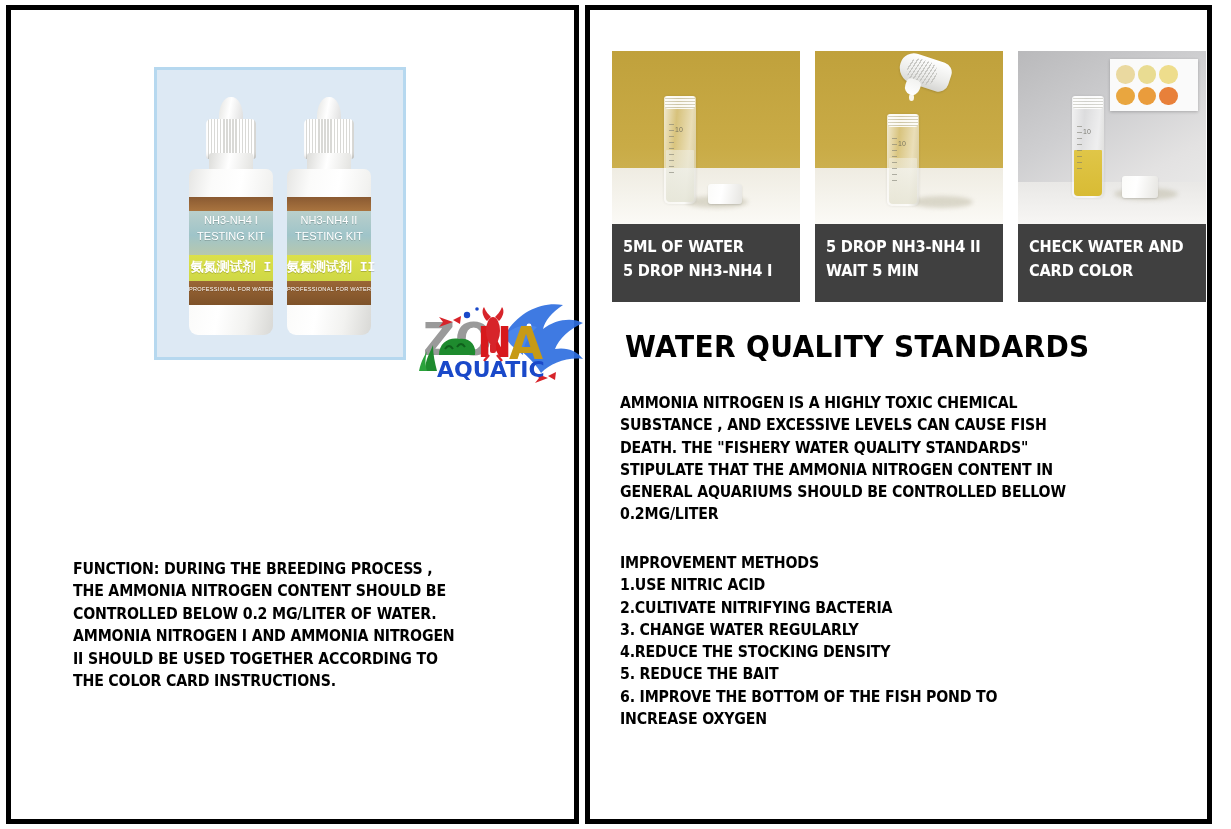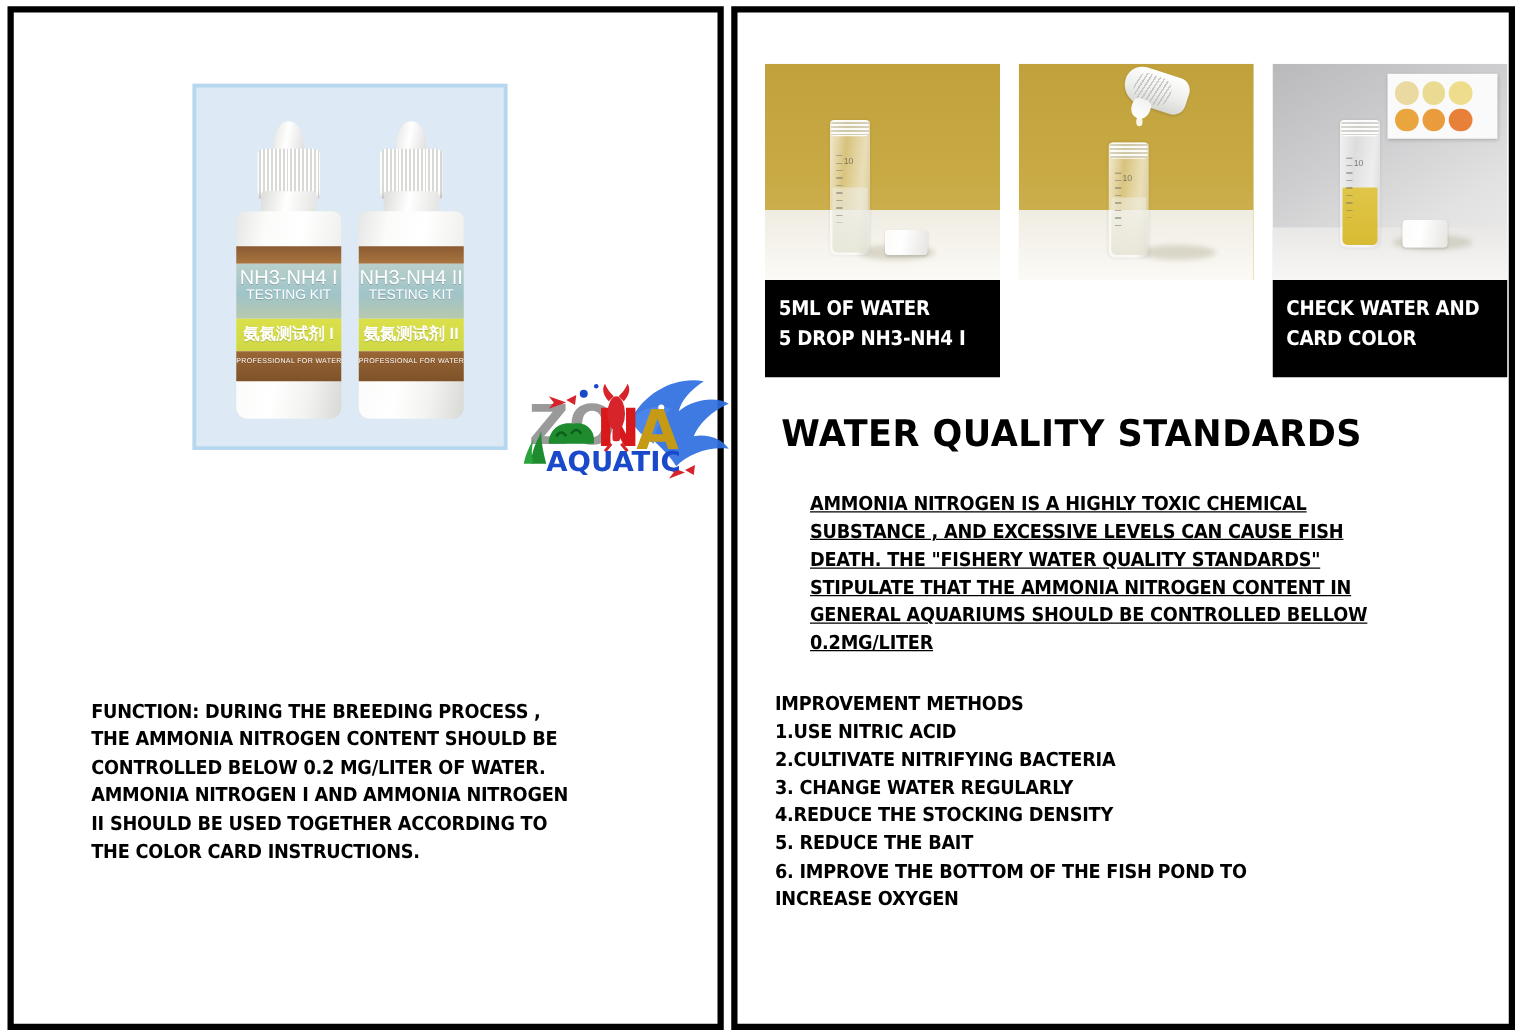--- a/index.html
+++ b/index.html
@@ -69,24 +69,24 @@
   .lbl{position:absolute;left:0;width:84px;}
   .lbl-brown-top{top:28px;height:14px;background:linear-gradient(180deg,#8a5a32,#a9743f);}
   .lbl-teal{top:42px;height:44px;background:linear-gradient(180deg,#b9cfcb,#9fc4c9 55%,#b7c8ae);}
   .lbl-yellow{top:86px;height:26px;background:linear-gradient(180deg,#dbe04a,#cfd845);}
   .lbl-brown-bot{top:112px;height:24px;background:linear-gradient(180deg,#9a6636,#7e5229);}
   .lbl-txt{
     font-family:"Liberation Sans", sans-serif;
     color:#ffffff;text-align:center;white-space:nowrap;
     text-shadow:0 1px 0 rgba(0,0,0,.18);
   }
-  .lbl-name{position:absolute;top:45px;left:0;width:84px;font-size:16px;}
+  .lbl-name{position:absolute;top:45px;left:0;width:84px;font-size:11px;}
   .lbl-kit{position:absolute;top:61px;left:0;width:84px;font-size:11px;}
   .lbl-cn{position:absolute;top:89px;left:0;width:84px;font-size:13px;font-weight:bold;
-          font-family:Liberation Sans, sans-serif;}
+          font-family:Liberation Mono, monospace;}
   .lbl-pro{position:absolute;top:117px;left:0;width:84px;font-size:5.6px;letter-spacing:.3px;}
 
   
   #logo{position:absolute;left:394px;top:283px;width:180px;height:90px;}
 
   
   #spec-block{position:absolute;left:62px;top:399px;width:500px;}
   #spec-block .line{font-size:15.2px;line-height:21.6px;}
   #spec-block .indent{padding-left:78px;}
   #function-block{position:absolute;left:62px;top:548px;width:505px;}
@@ -161,38 +161,38 @@
     position:absolute;left:10px;top:37px;width:5px;height:7px;
     background:rgba(255,255,255,.9);border-radius:50% 50% 60% 60%;
   }
   .colorcard{
     position:absolute;z-index:3;background:#fafafa;
     box-shadow:0 1px 3px rgba(0,0,0,.22);
   }
   .cc-grid{position:absolute;display:grid;grid-template-columns:repeat(3,1fr);gap:3px;}
   .cc-dot{width:100%;aspect-ratio:1/1;border-radius:50%;}
   .caption{
-    width:188px;height:78px;background:#000000;box-sizing:border-box;
+    width:188px;height:78px;background:#404040;box-sizing:border-box;
     padding:11px 0 0 11px;
   }
   .caption .cl{
     font-family:"DejaVu Sans", sans-serif;font-weight:bold;color:#ffffff;
     font-size:16.2px;line-height:23.5px;text-transform:uppercase;white-space:nowrap;
     transform:scaleX(0.9);transform-origin:left center;letter-spacing:-0.2px;
   }
 
   
   #wq-title{
     position:absolute;left:625px;top:330px;
     font-family:"DejaVu Sans", sans-serif;font-weight:bold;
     font-size:29.5px;letter-spacing:0.4px;color:#000;
     text-transform:uppercase;transform:scaleX(0.95);transform-origin:left center;
     white-space:nowrap;
   }
-  #wq-body{position:absolute;left:648px;top:392px;width:580px;text-decoration:underline;}
+  #wq-body{position:absolute;left:620px;top:392px;width:580px;}
   #wq-body .line{font-size:15.4px;line-height:22.3px;}
   #imp-block{position:absolute;left:620px;top:552px;width:580px;}
   #imp-block .line{font-size:15.4px;line-height:22.3px;}
 </style>
 </head>
 <body>
 
 <div class="stage">
 
   <div class="panel" id="panel-left">
@@ -319,20 +319,24 @@
         </div>
         <div class="cap-shadow" style="left:96px;bottom:16px;width:62px;height:12px;"></div>
         <div class="vial" style="left:72px;bottom:18px;width:32px;height:92px;">
           <div class="vial-glass" style="height:92px;"></div>
           <div class="vial-rim" style="top:0;"></div>
           <div class="vial-fluid" style="height:46px;background:linear-gradient(180deg,rgba(240,238,226,.55),rgba(228,226,208,.80));"></div>
           <div class="vial-ticks" style="left:5px;top:24px;height:46px;"></div>
           <div class="vial-mark" style="left:11px;top:26px;">10</div>
         </div>
       </div>
+      <div class="caption">
+        <div class="cl">5 DROP NH3-NH4 II</div>
+        <div class="cl">WAIT 5 MIN</div>
+      </div>
     </div>
 
     <div class="step-card" id="step-3">
       <div class="photo photo-gray">
         <div class="colorcard" style="left:92px;top:8px;width:88px;height:52px;">
           <div class="cc-grid" style="left:6px;top:6px;width:62px;">
             <div class="cc-dot" style="background:#ead9a0;"></div>
             <div class="cc-dot" style="background:#e9dc92;"></div>
             <div class="cc-dot" style="background:#eedd8c;"></div>
             <div class="cc-dot" style="background:#e9a63f;"></div>

